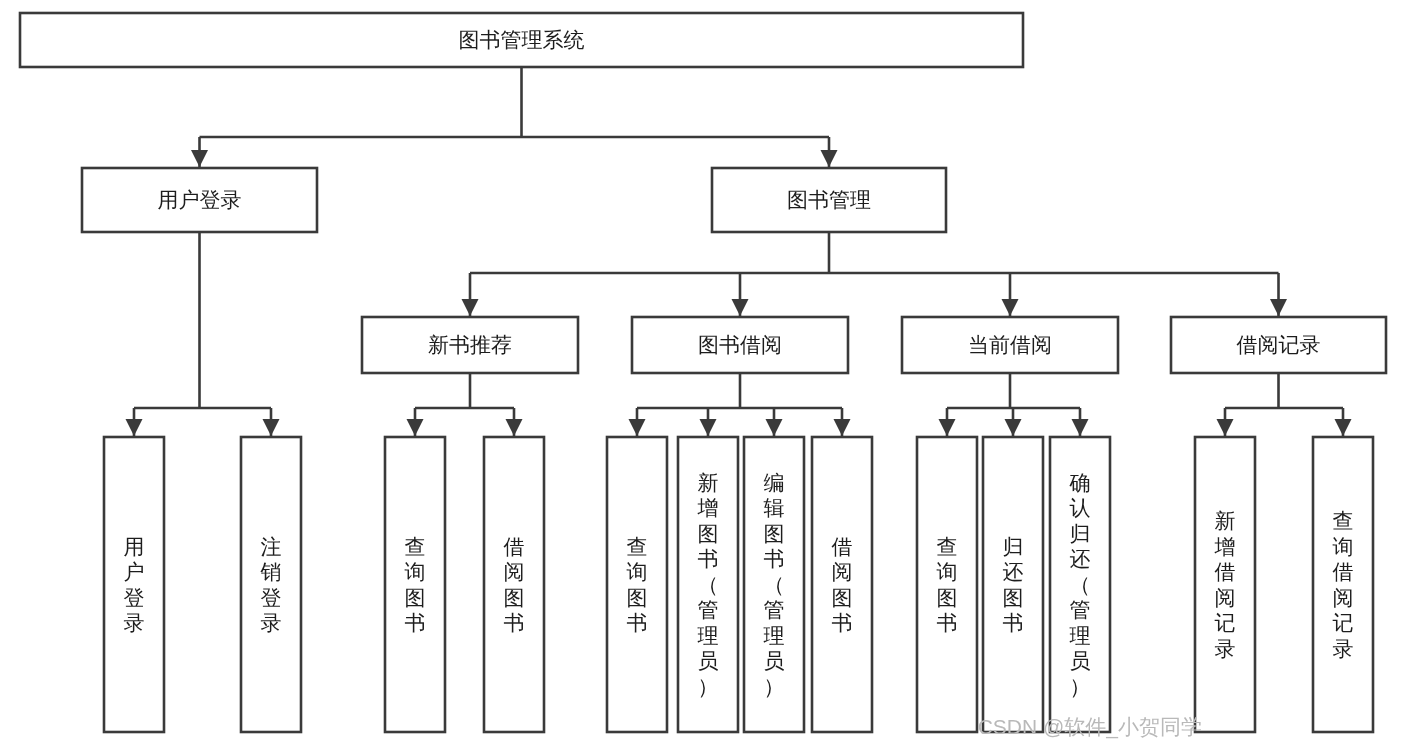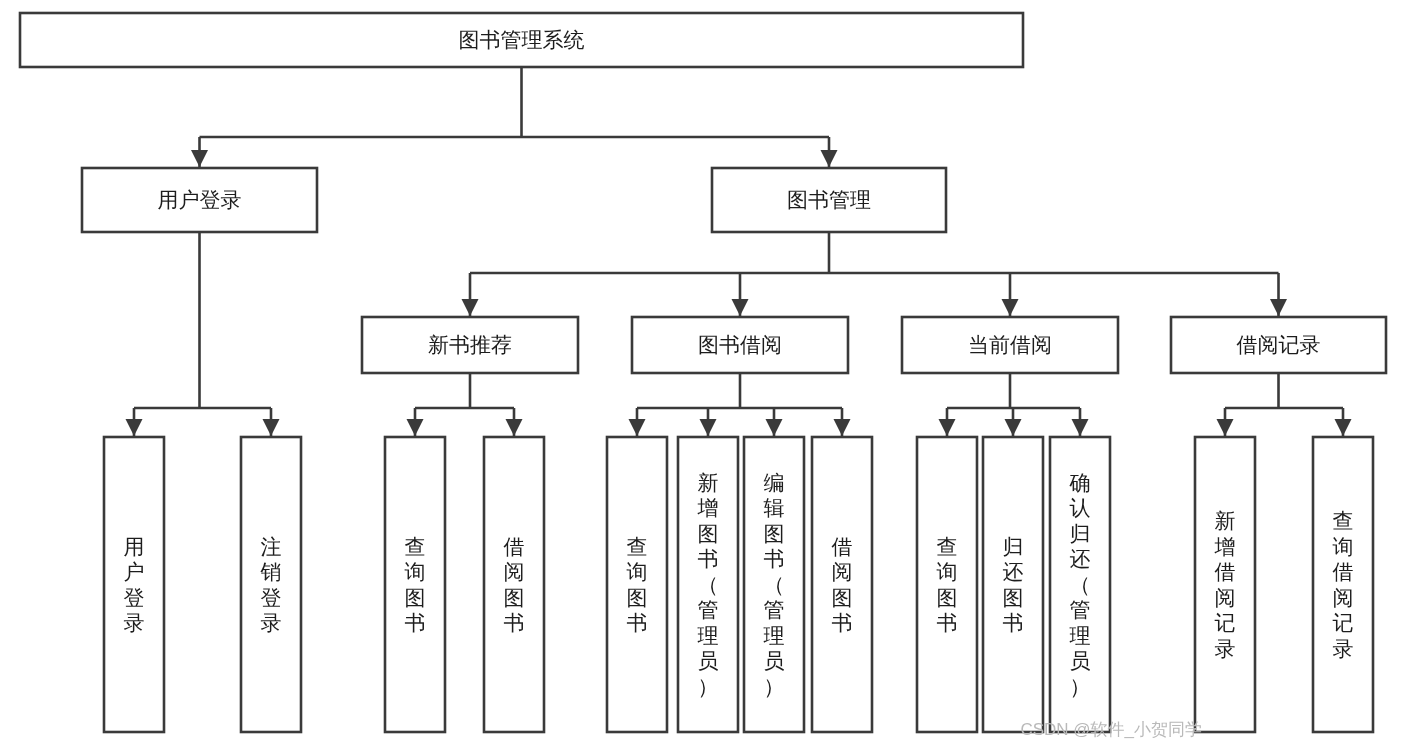--- a/index.html
+++ b/index.html
@@ -46,21 +46,21 @@
     font-size: 21px;
     fill: #1d1d1d;
     text-anchor: middle;
     dominant-baseline: middle;
   }
   .watermark {
     position: absolute;
     right: 8px;
     bottom: 6px;
     font-family: "Liberation Sans", sans-serif;
-    font-size: 17px;
+    font-size: 21px;
     color: #b9b9b9;
     white-space: nowrap;
     user-select: none;
   }
 </style>
 </head>
 <body>
 
 <div id="diagram-root">
   <svg id="flow" viewBox="0 0 1405 747">

